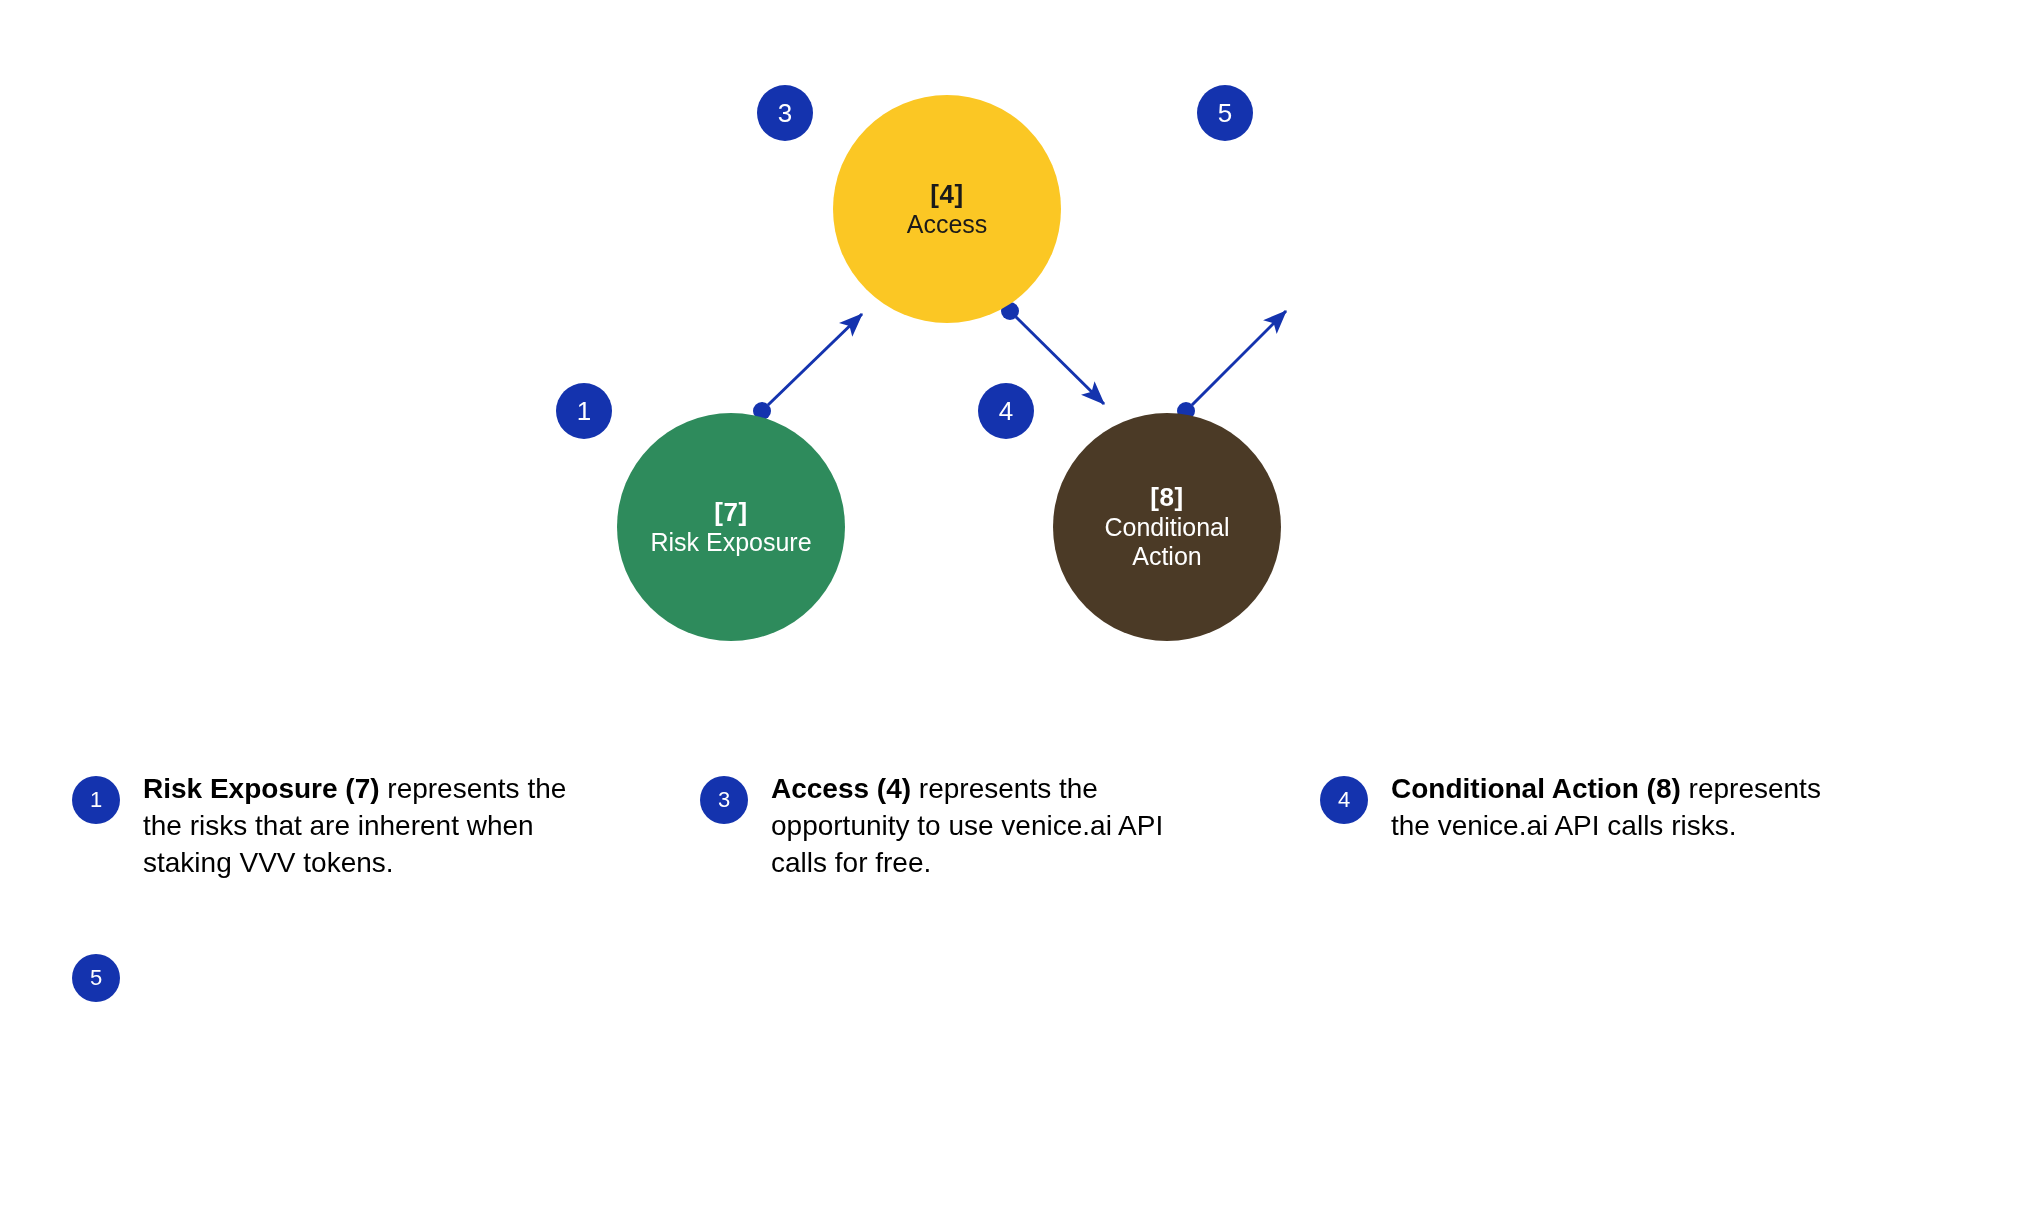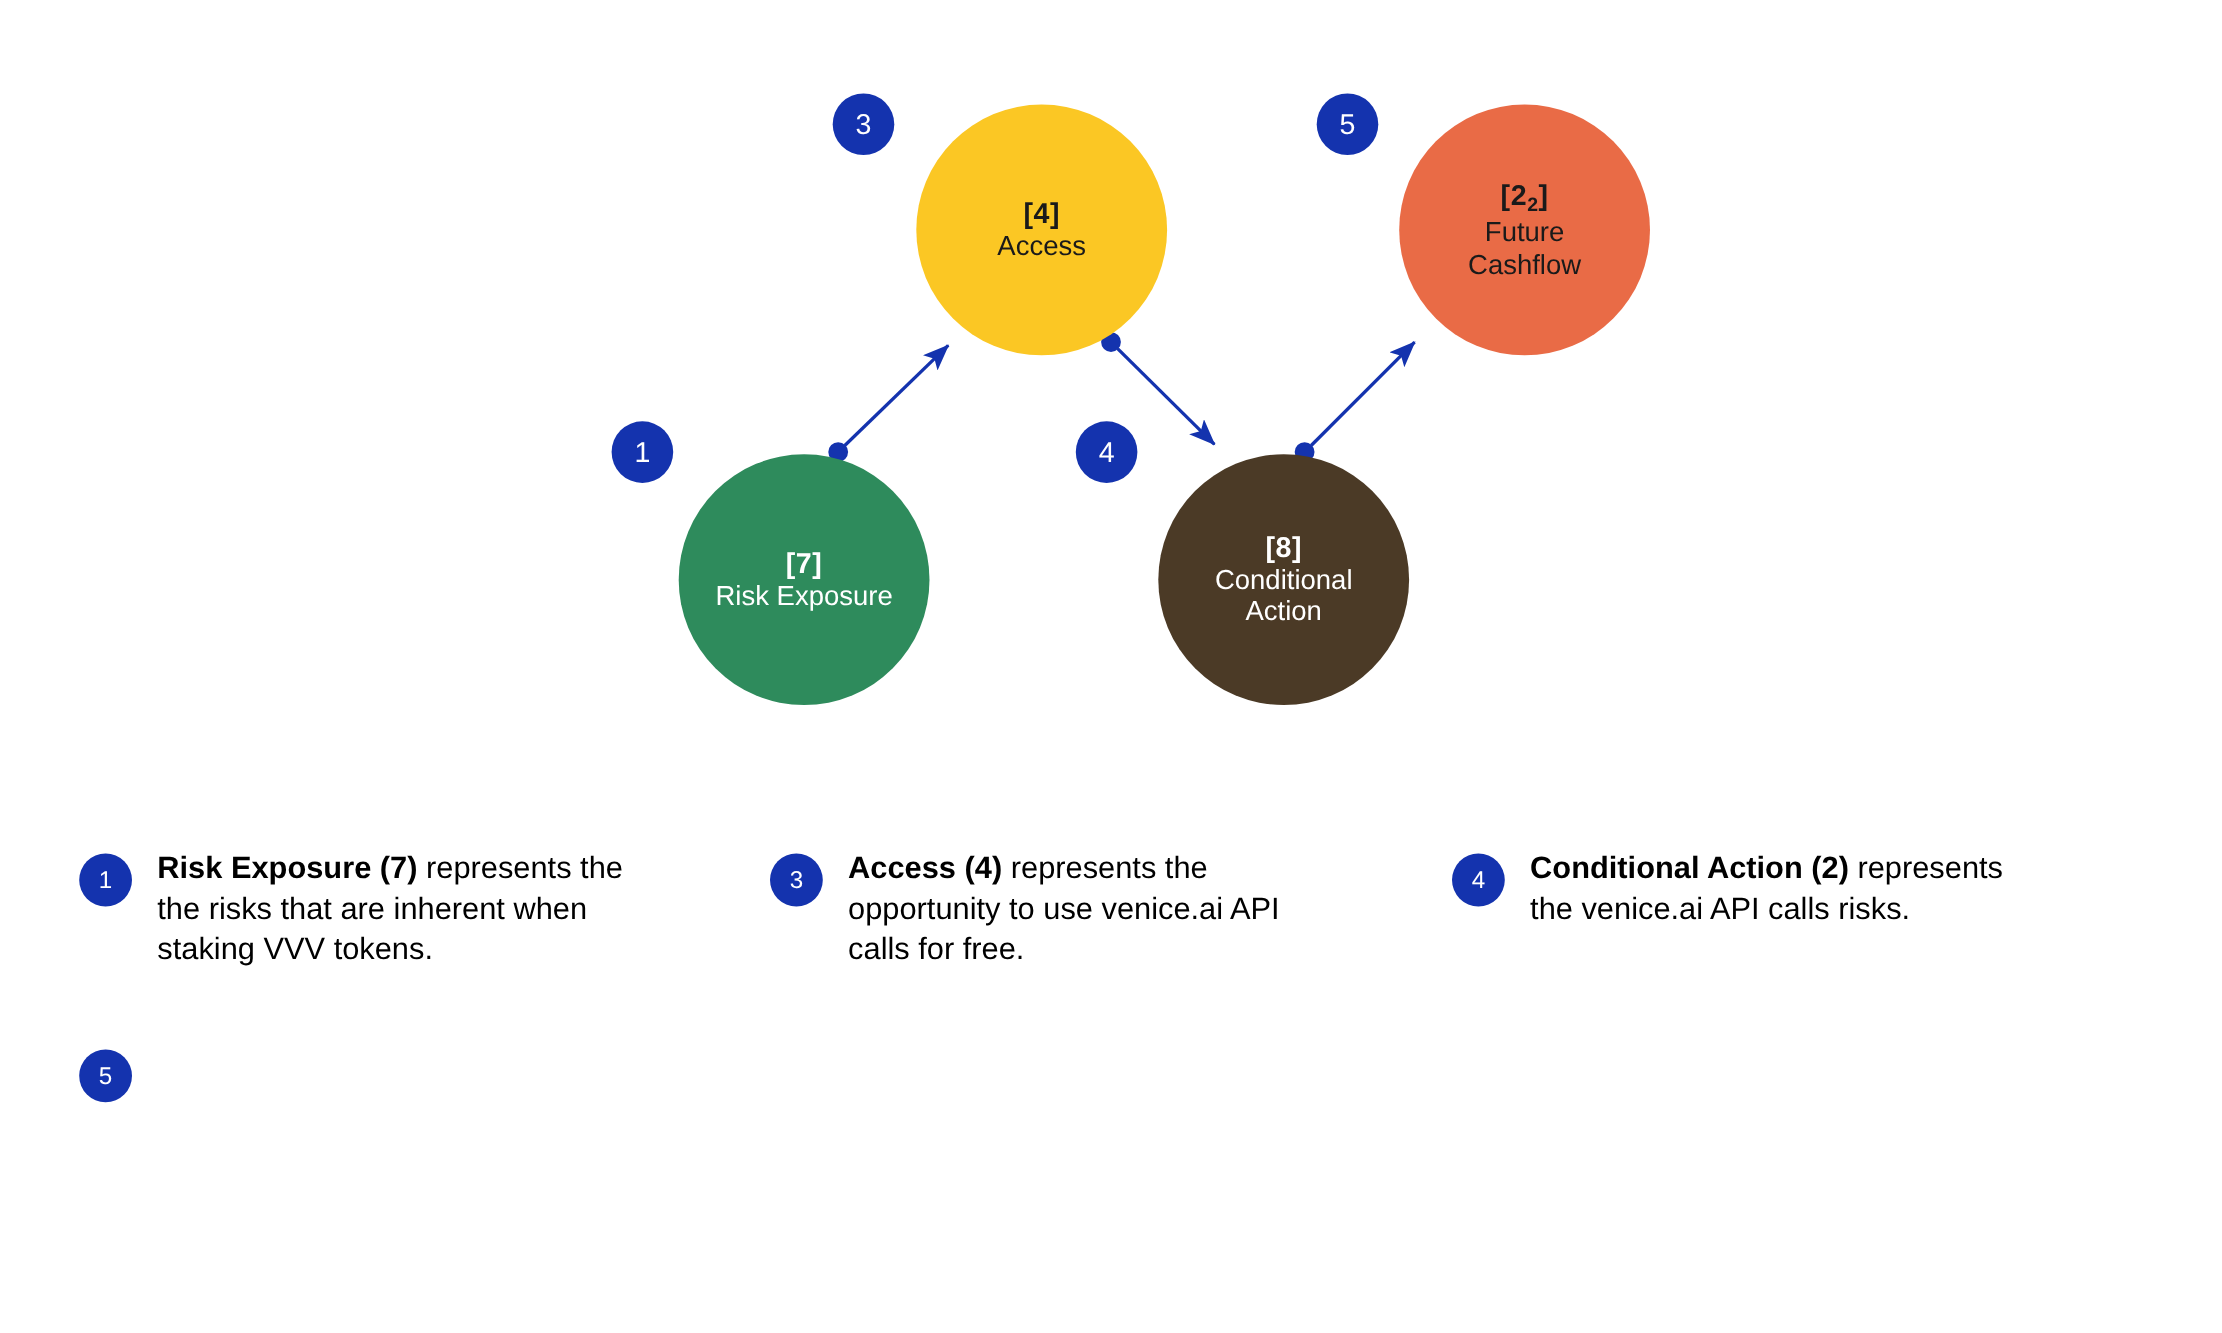--- a/index.html
+++ b/index.html
@@ -168,27 +168,20 @@
     </g>
   </svg>
 
   <div class="node" id="node-access">
     <span class="node-code">[4]</span>
     <span class="node-label">
       <span class="lbl-line">Access</span>
     </span>
   </div>
 
-  <div class="node" id="node-future-cashflow">
-    <span class="node-code"><span>[2</span><sub>2</sub><span>]</span></span>
-    <span class="node-label">
-      <span class="lbl-line">Future</span>
-      <span class="lbl-line">Cashflow</span>
-    </span>
-  </div>
 
   <div class="node" id="node-risk-exposure">
     <span class="node-code">[7]</span>
     <span class="node-label">
       <span class="lbl-line">Risk Exposure</span>
     </span>
   </div>
 
   <div class="node" id="node-conditional-action">
     <span class="node-code">[8]</span>
@@ -211,20 +204,20 @@
     <div class="legend-text"><span class="term">Risk Exposure (7)</span><span> represents the the risks that are inherent when staking VVV tokens.</span></div>
   </div>
 
   <div class="legend-item" id="legend-item-3">
     <div class="legend-badge">3</div>
     <div class="legend-text"><span class="term">Access (4)</span><span> represents the opportunity to use venice.ai API calls for free.</span></div>
   </div>
 
   <div class="legend-item" id="legend-item-4">
     <div class="legend-badge">4</div>
-    <div class="legend-text"><span class="term">Conditional Action (2)</span><span> represents the venice.ai API calls risks.</span></div>
+    <div class="legend-text"><span class="term">Conditional Action (8)</span><span> represents the venice.ai API calls risks.</span></div>
   </div>
 
   <div class="legend-item" id="legend-item-5">
     <div class="legend-badge">5</div>
   </div>
 
 </div>
 
 </body></html>

